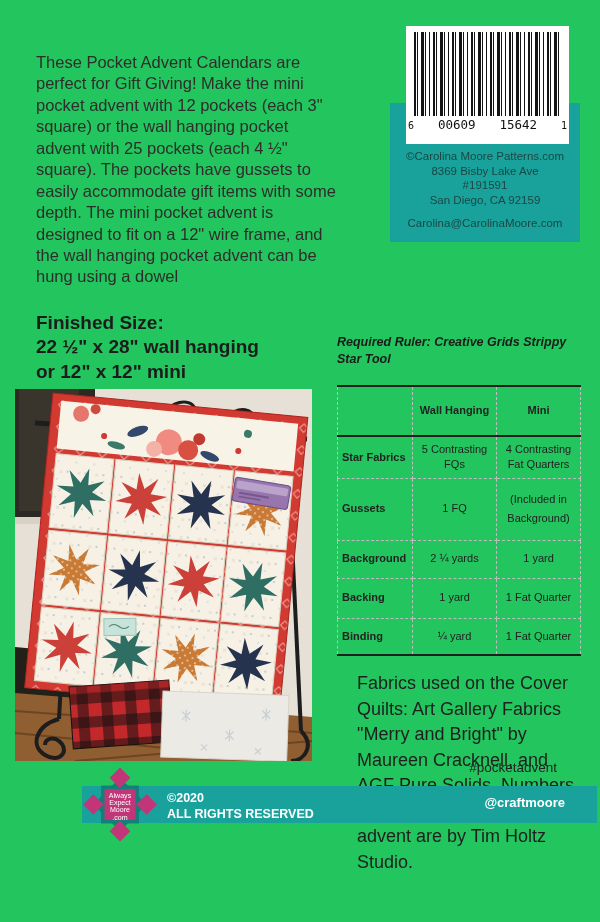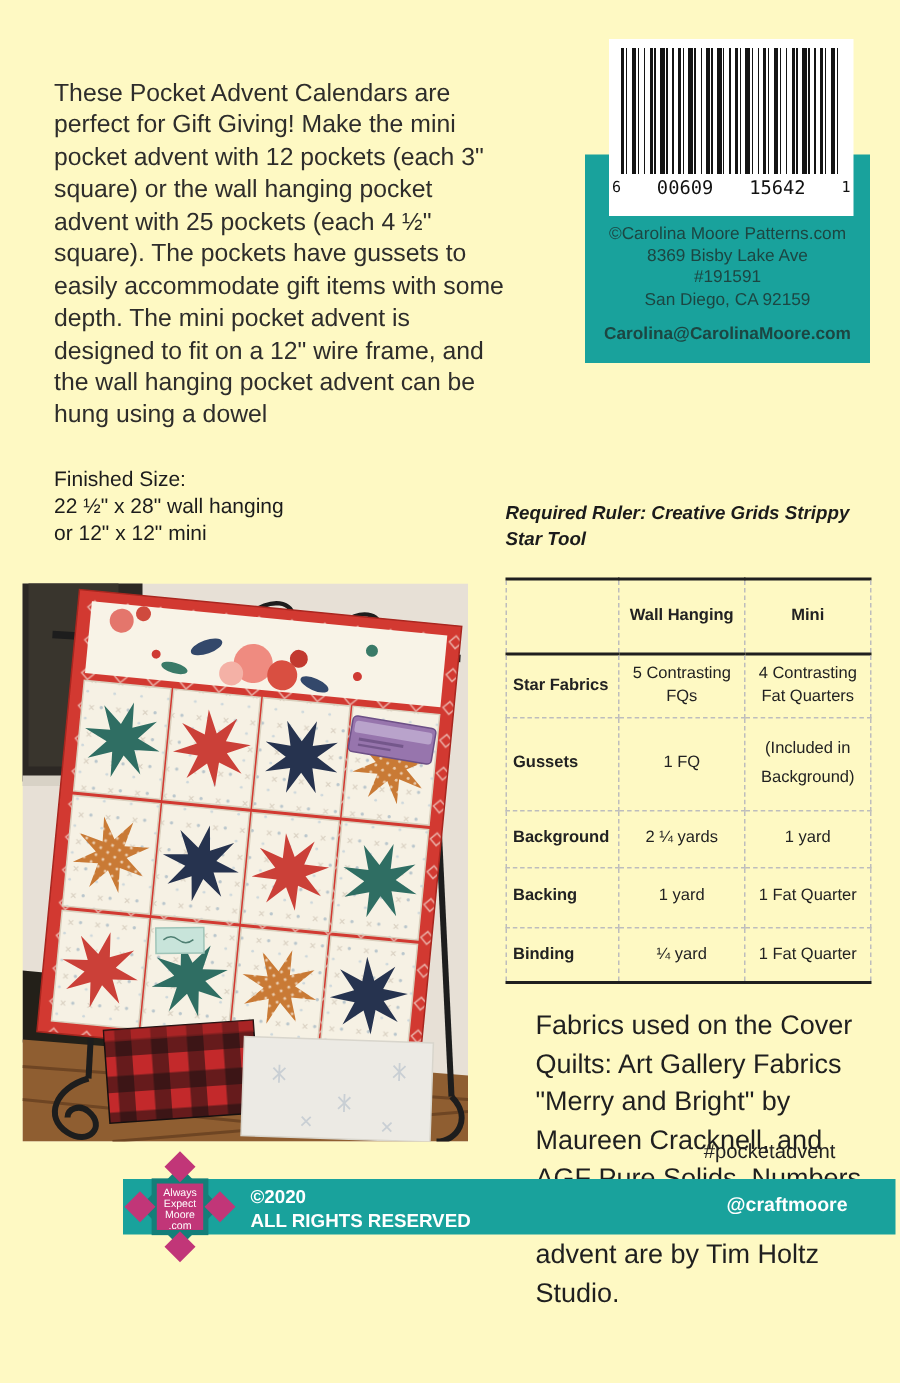--- a/index.html
+++ b/index.html
@@ -1,39 +1,39 @@
 <!DOCTYPE html>
 <html><head>
 <meta charset="utf-8">
 <style>
   html,body{margin:0;padding:0;background:#ffffff;}
-  .page{position:relative;width:600px;height:922px;background:#fef9c3;overflow:hidden;
+  .page{position:relative;width:600px;height:922px;background:#22c55e;overflow:hidden;
         font-family:"Liberation Sans",sans-serif;color:#2e2d2b;}
 
   
   .intro{position:absolute;left:36px;top:52px;width:304px;font-size:16.5px;line-height:1.3;
          color:#2e2d2b;}
 
   
   .barcode-box{position:absolute;left:406px;top:26px;width:163px;height:118px;background:#fff;z-index:2;
                padding:0;}
   .bars{margin:6px 8px 0 8px;height:84px;
         background:repeating-linear-gradient(90deg,#141414 0 2px,#fff 2px 3px,#141414 3px 4px,#fff 4px 7px,
         #141414 7px 10px,#fff 10px 11px,#141414 11px 12px,#fff 12px 15px,#141414 15px 16px,#fff 16px 19px);}
   .digits{display:flex;justify-content:space-between;align-items:flex-end;margin:1px 2px 0 2px;
           font-family:"DejaVu Sans Mono",monospace;font-size:12.5px;color:#111;}
   .digits .edge{font-size:10px;padding-bottom:1px;}
 
   
   .publisher{position:absolute;left:390px;top:103px;width:190px;height:139px;background:#19a29c;z-index:1;
              text-align:center;color:#1c4642;font-size:11.5px;line-height:1.27;padding-top:46px;box-sizing:border-box;}
-  .publisher .email{margin-top:9px;font-weight:bold;}
-
-  
-  .finished{position:absolute;left:36px;top:311px;font-size:14px;font-weight:400;line-height:1.28;color:#1c1c1c;}
+  .publisher .email{margin-top:9px;}
+
+  
+  .finished{position:absolute;left:36px;top:311px;font-size:19px;font-weight:700;line-height:1.28;color:#1c1c1c;}
 
   
   .photo{position:absolute;left:15px;top:389px;width:297px;height:372px;}
 
   
   .ruler-note{position:absolute;left:337px;top:334px;width:248px;font-size:12.5px;font-weight:700;
               font-style:italic;line-height:1.35;color:#1b1b1b;}
 
   
   .materials{position:absolute;left:337px;top:385px;width:243px;border-collapse:collapse;table-layout:fixed;

